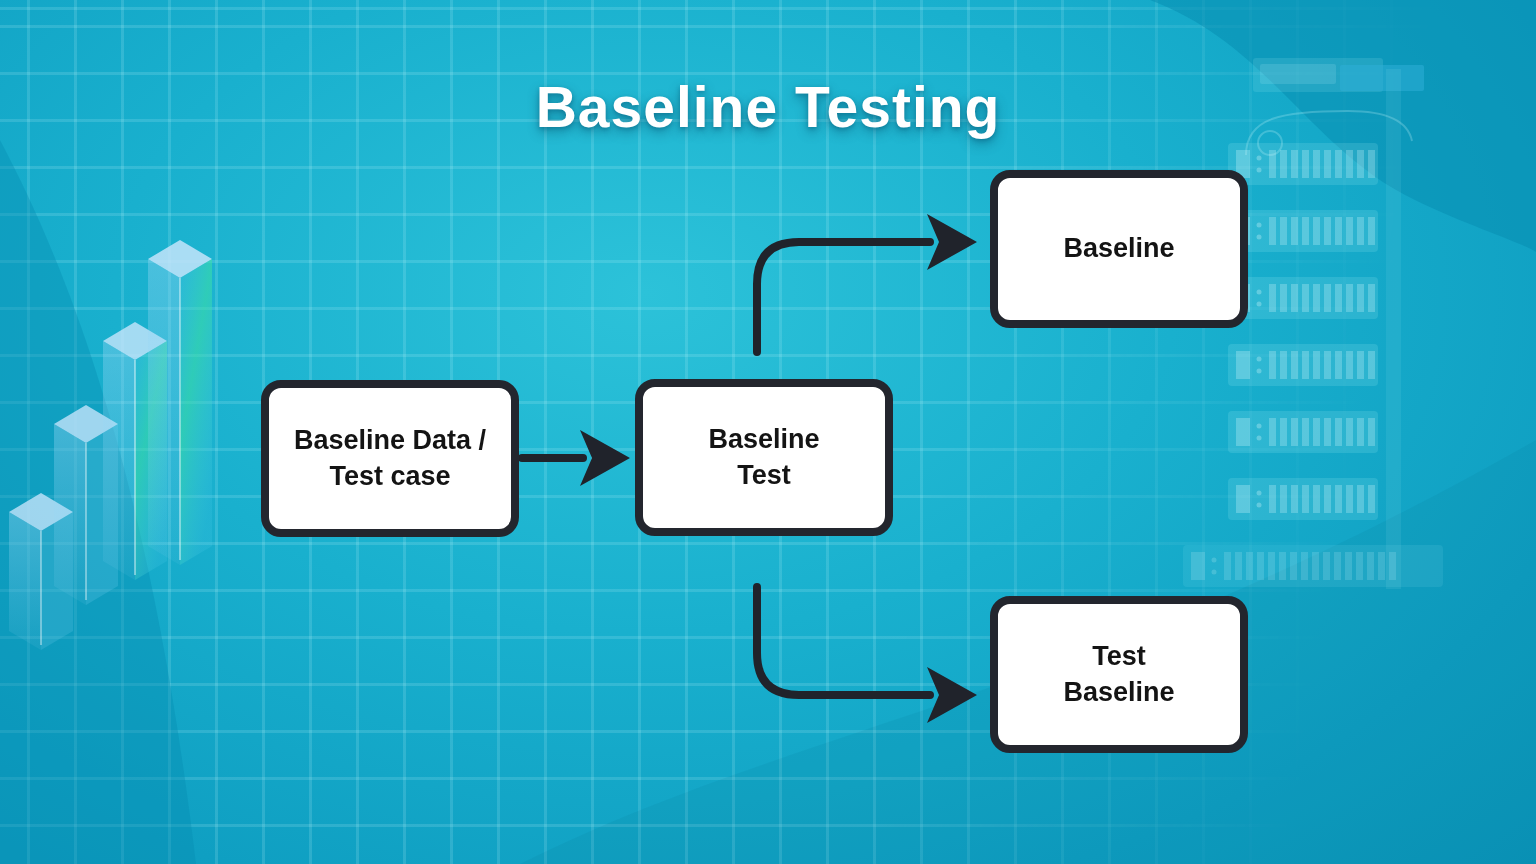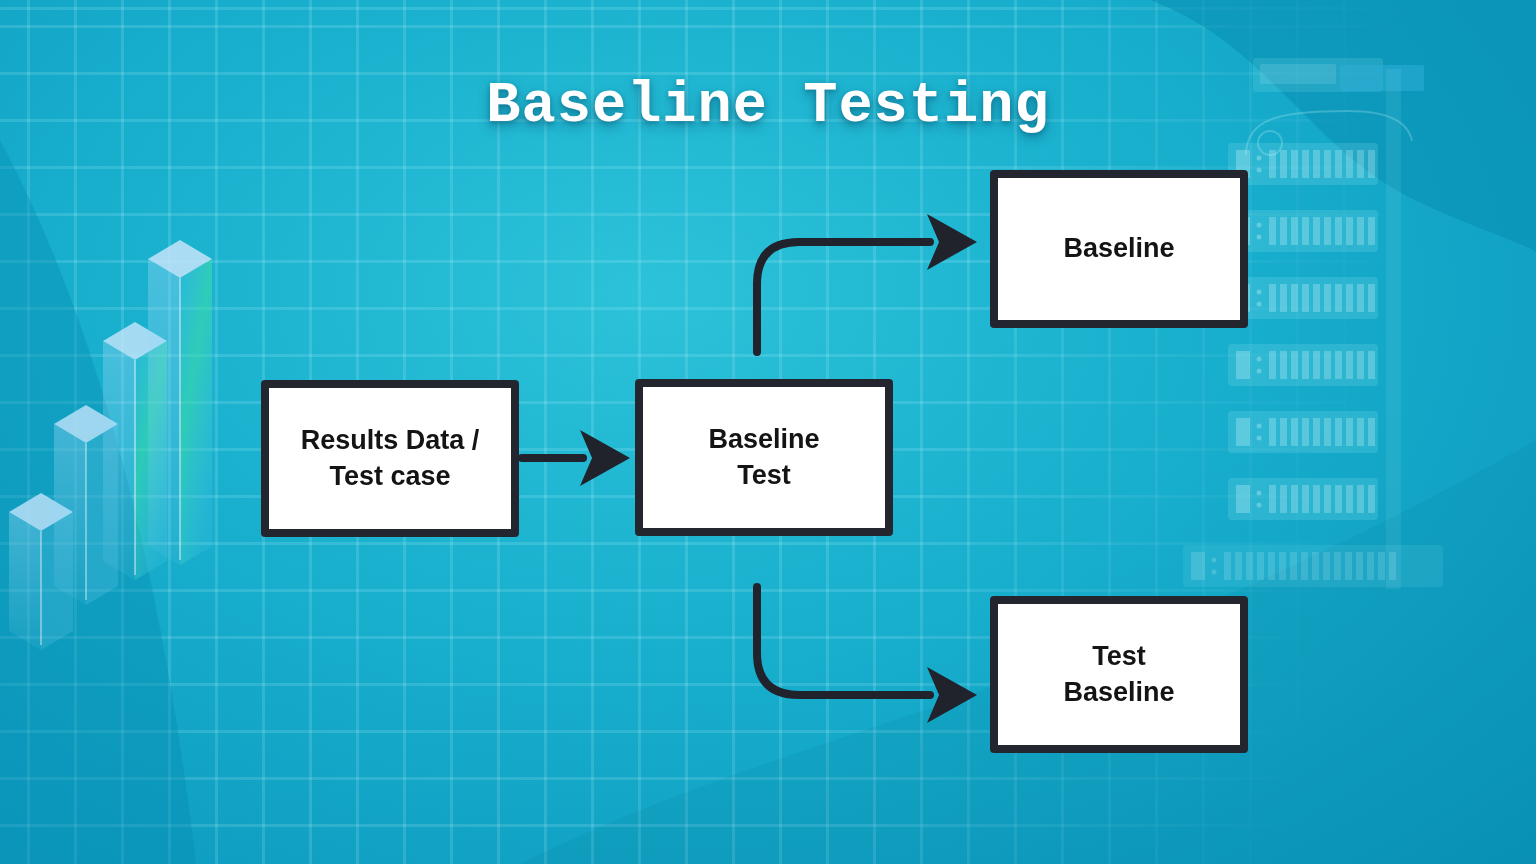--- a/index.html
+++ b/index.html
@@ -16,28 +16,27 @@
     background-position:27px 25px;
     -webkit-mask-image:linear-gradient(100deg,#000 60%,transparent 86%);
     mask-image:linear-gradient(100deg,#000 60%,transparent 86%);
   }
   .decor{position:absolute;inset:0;}
   .page-title{
     position:absolute;top:36px;left:0;width:100%;
     text-align:center;color:#ffffff;
     font-size:57px;font-weight:800;letter-spacing:1px;
     text-shadow:0 5px 12px rgba(0,70,100,0.45),0 2px 4px rgba(0,70,100,0.35);
-    font-family:Liberation Mono, monospace;
   }
   .connectors{position:absolute;inset:0;}
   .connectors path{stroke:#20232b;stroke-width:8;fill:none;stroke-linecap:round;}
   .connectors polygon{fill:#20232b;}
   .node{
     position:absolute;box-sizing:border-box;
-    background:#ffffff;border:8px solid #23262e;border-radius:4px;
+    background:#ffffff;border:8px solid #23262e;border-radius:20px;
     display:flex;flex-direction:column;align-items:center;justify-content:center;
     font-size:27px;font-weight:700;color:#141414;text-align:center;line-height:1.33;
   }
   .node span{display:block;}
   #node-testing-data{left:261px;top:380px;width:258px;height:157px;}
   #node-baseline-test{left:635px;top:379px;width:258px;height:157px;}
   #node-baseline{left:990px;top:170px;width:258px;height:158px;}
   #node-test-results{left:990px;top:596px;width:258px;height:157px;}
 </style>
 </head>
@@ -250,21 +249,21 @@
       <path d="M757,352 L757,284 Q757,242 799,242 L930,242"></path>
       <polygon points="977,242 927,214 939,242 927,270"></polygon>
     </g>
     <g>
       <path d="M757,587 L757,653 Q757,695 799,695 L930,695"></path>
       <polygon points="977,695 927,667 939,695 927,723"></polygon>
     </g>
   </svg>
 
   <div class="node" id="node-testing-data">
-    <span>Results Data /</span>
+    <span>Baseline Data /</span>
     <span>Test case</span>
   </div>
 
   <div class="node" id="node-baseline-test">
     <span>Baseline</span>
     <span>Test</span>
   </div>
 
   <div class="node" id="node-baseline">
     <span>Baseline</span>

